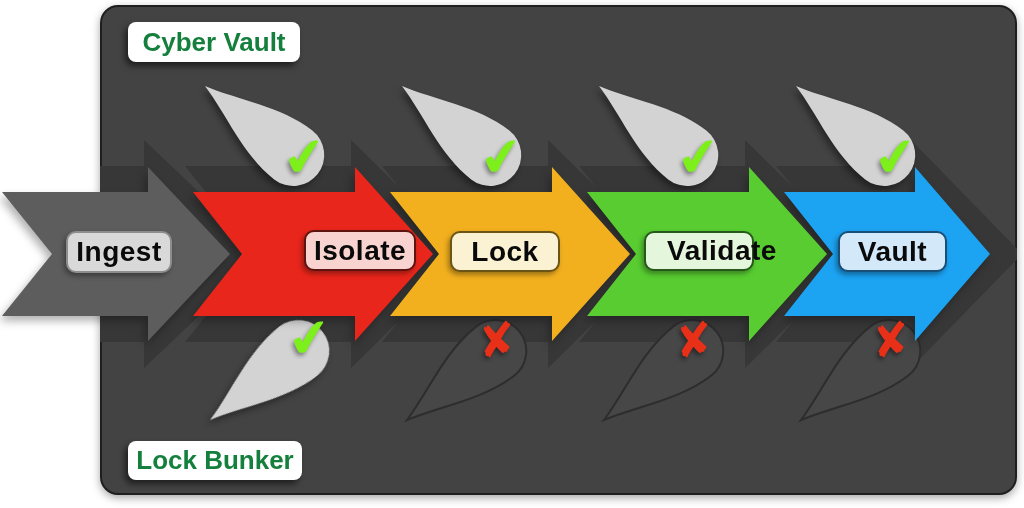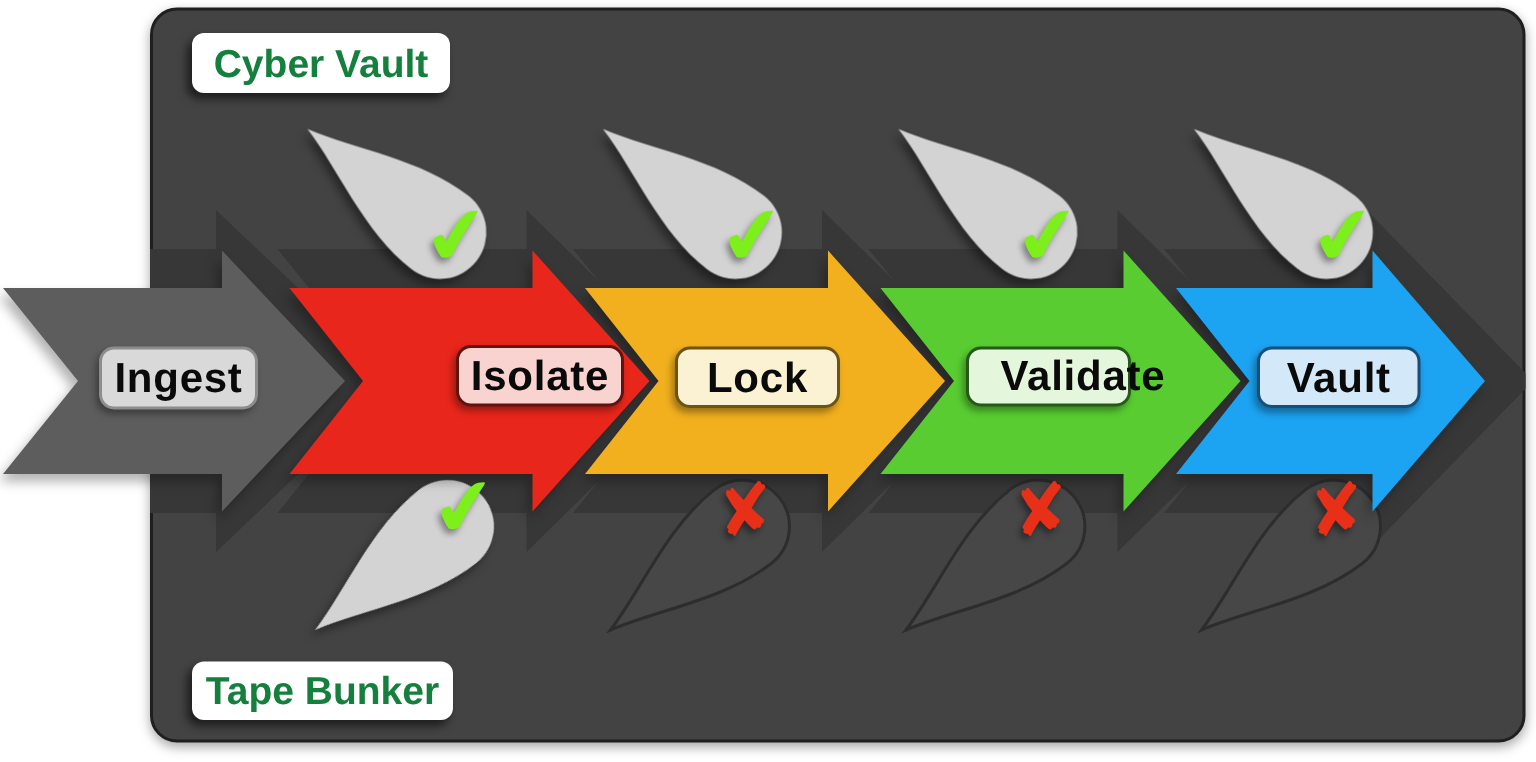--- a/index.html
+++ b/index.html
@@ -92,15 +92,15 @@
     </g>
   </svg>
 
   <div class="step-label lbl-ingest" style="background-color: rgb(217, 217, 217); border-color: rgb(141, 141, 141);">Ingest</div>
   <div class="step-label lbl-isolate" style="background-color: rgb(248, 211, 207); border-color: rgb(94, 20, 16); margin-left: 48px;">Isolate</div>
   <div class="step-label lbl-lock" style="background-color: rgb(251, 242, 211); border-color: rgb(107, 84, 20);">Lock</div>
   <div class="step-label lbl-validate" style="background-color: rgb(228, 246, 219); border-color: rgb(39, 89, 26); padding-left: 46px;">Validate</div>
   <div class="step-label lbl-report" style="background-color: rgb(211, 233, 249); border-color: rgb(23, 79, 120);">Vault</div>
 
   <div class="zone-label lbl-cyber">Cyber Vault</div>
-  <div class="zone-label lbl-tape">Tape Bunker</div>
+  <div class="zone-label lbl-tape">Lock Bunker</div>
 
 </div>
 
 </body></html>

